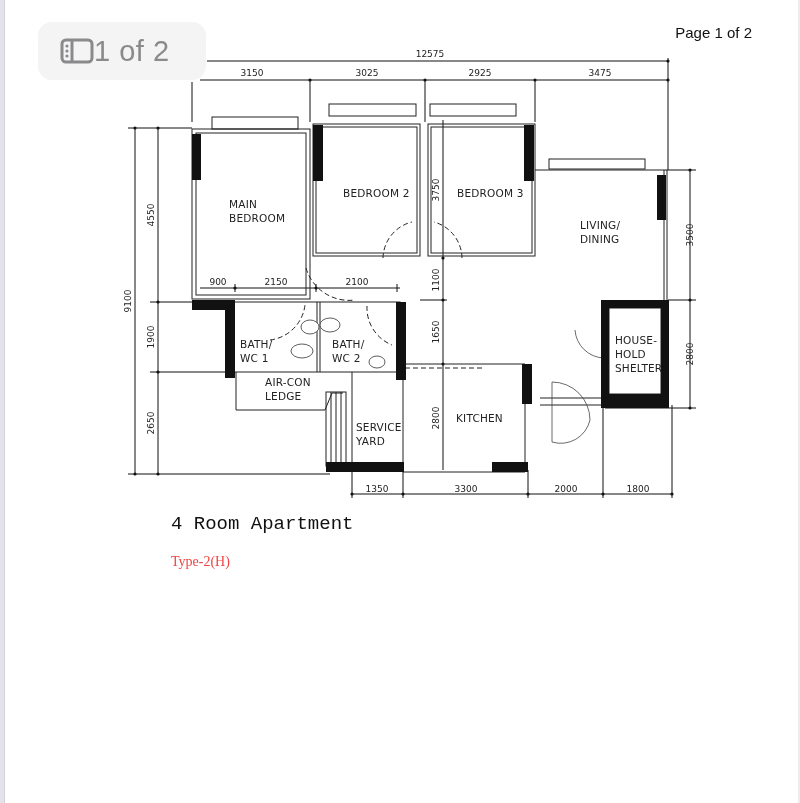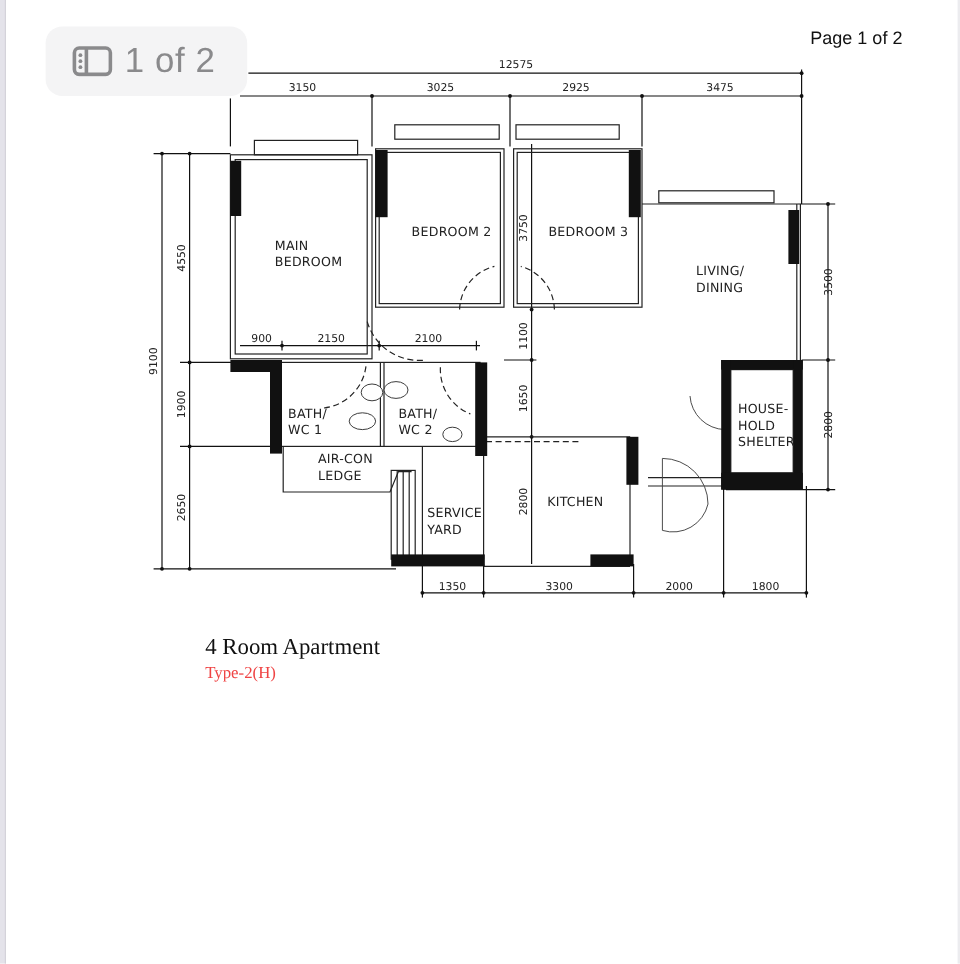--- a/index.html
+++ b/index.html
@@ -2,31 +2,31 @@
 <html><head>
   <meta charset="utf-8">
   <style>
     html, body { margin: 0; padding: 0; background: #ffffff; }
     body { width: 800px; height: 803px; position: relative; overflow: hidden; font-family: "Liberation Sans", sans-serif; }
     .left-edge { position: absolute; left: 0; top: 0; width: 4px; height: 803px; background: #e4e3ea; border-right: 1px solid #d4d3da; }
     .right-edge { position: absolute; right: 0; top: 0; width: 2px; height: 803px; background: #ececef; }
     .page-badge {
       position: absolute; left: 38px; top: 22px; width: 168px; height: 58px;
       background: #f4f4f5; border-radius: 14px;
-      display: flex; align-items: center; gap: 10px; padding-left: 22px; box-sizing: border-box;
+      display: flex; align-items: center; padding-left: 22px; box-sizing: border-box;
       cursor: pointer;
     }
     .page-badge .icon { width: 34px; height: 26px; }
     .page-badge .label { font-size: 29px; color: #8a8a8c; font-weight: 500; letter-spacing: 0.5px; }
     .page-count { position: absolute; right: 48px; top: 24px; font-size: 15px; color: #111; margin-left: 48px; }
     .plan { position: absolute; left: 0; top: 0; }
     .plan text { font-family: "DejaVu Sans", sans-serif; fill: #222; }
     .dim { font-size: 9px; }
     .room { font-size: 10.5px; letter-spacing: 0.2px; }
-    .caption-title { position: absolute; left: 171px; top: 529px; font-family: Liberation Serif, serif; font-size: 19px; color: #111; }
+    .caption-title { position: absolute; left: 171px; top: 513px; font-family: Liberation Mono, monospace; font-size: 19px; color: #111; }
     .caption-sub { position: absolute; left: 171px; top: 554px; font-family: "Liberation Serif", serif; font-size: 14px; color: #ef4444; }
   </style>
 </head>
 <body>
 
 <div class="left-edge"></div>
 <div class="right-edge"></div>
 
 <div class="page-badge">
   <svg class="icon" viewBox="0 0 34 26">

